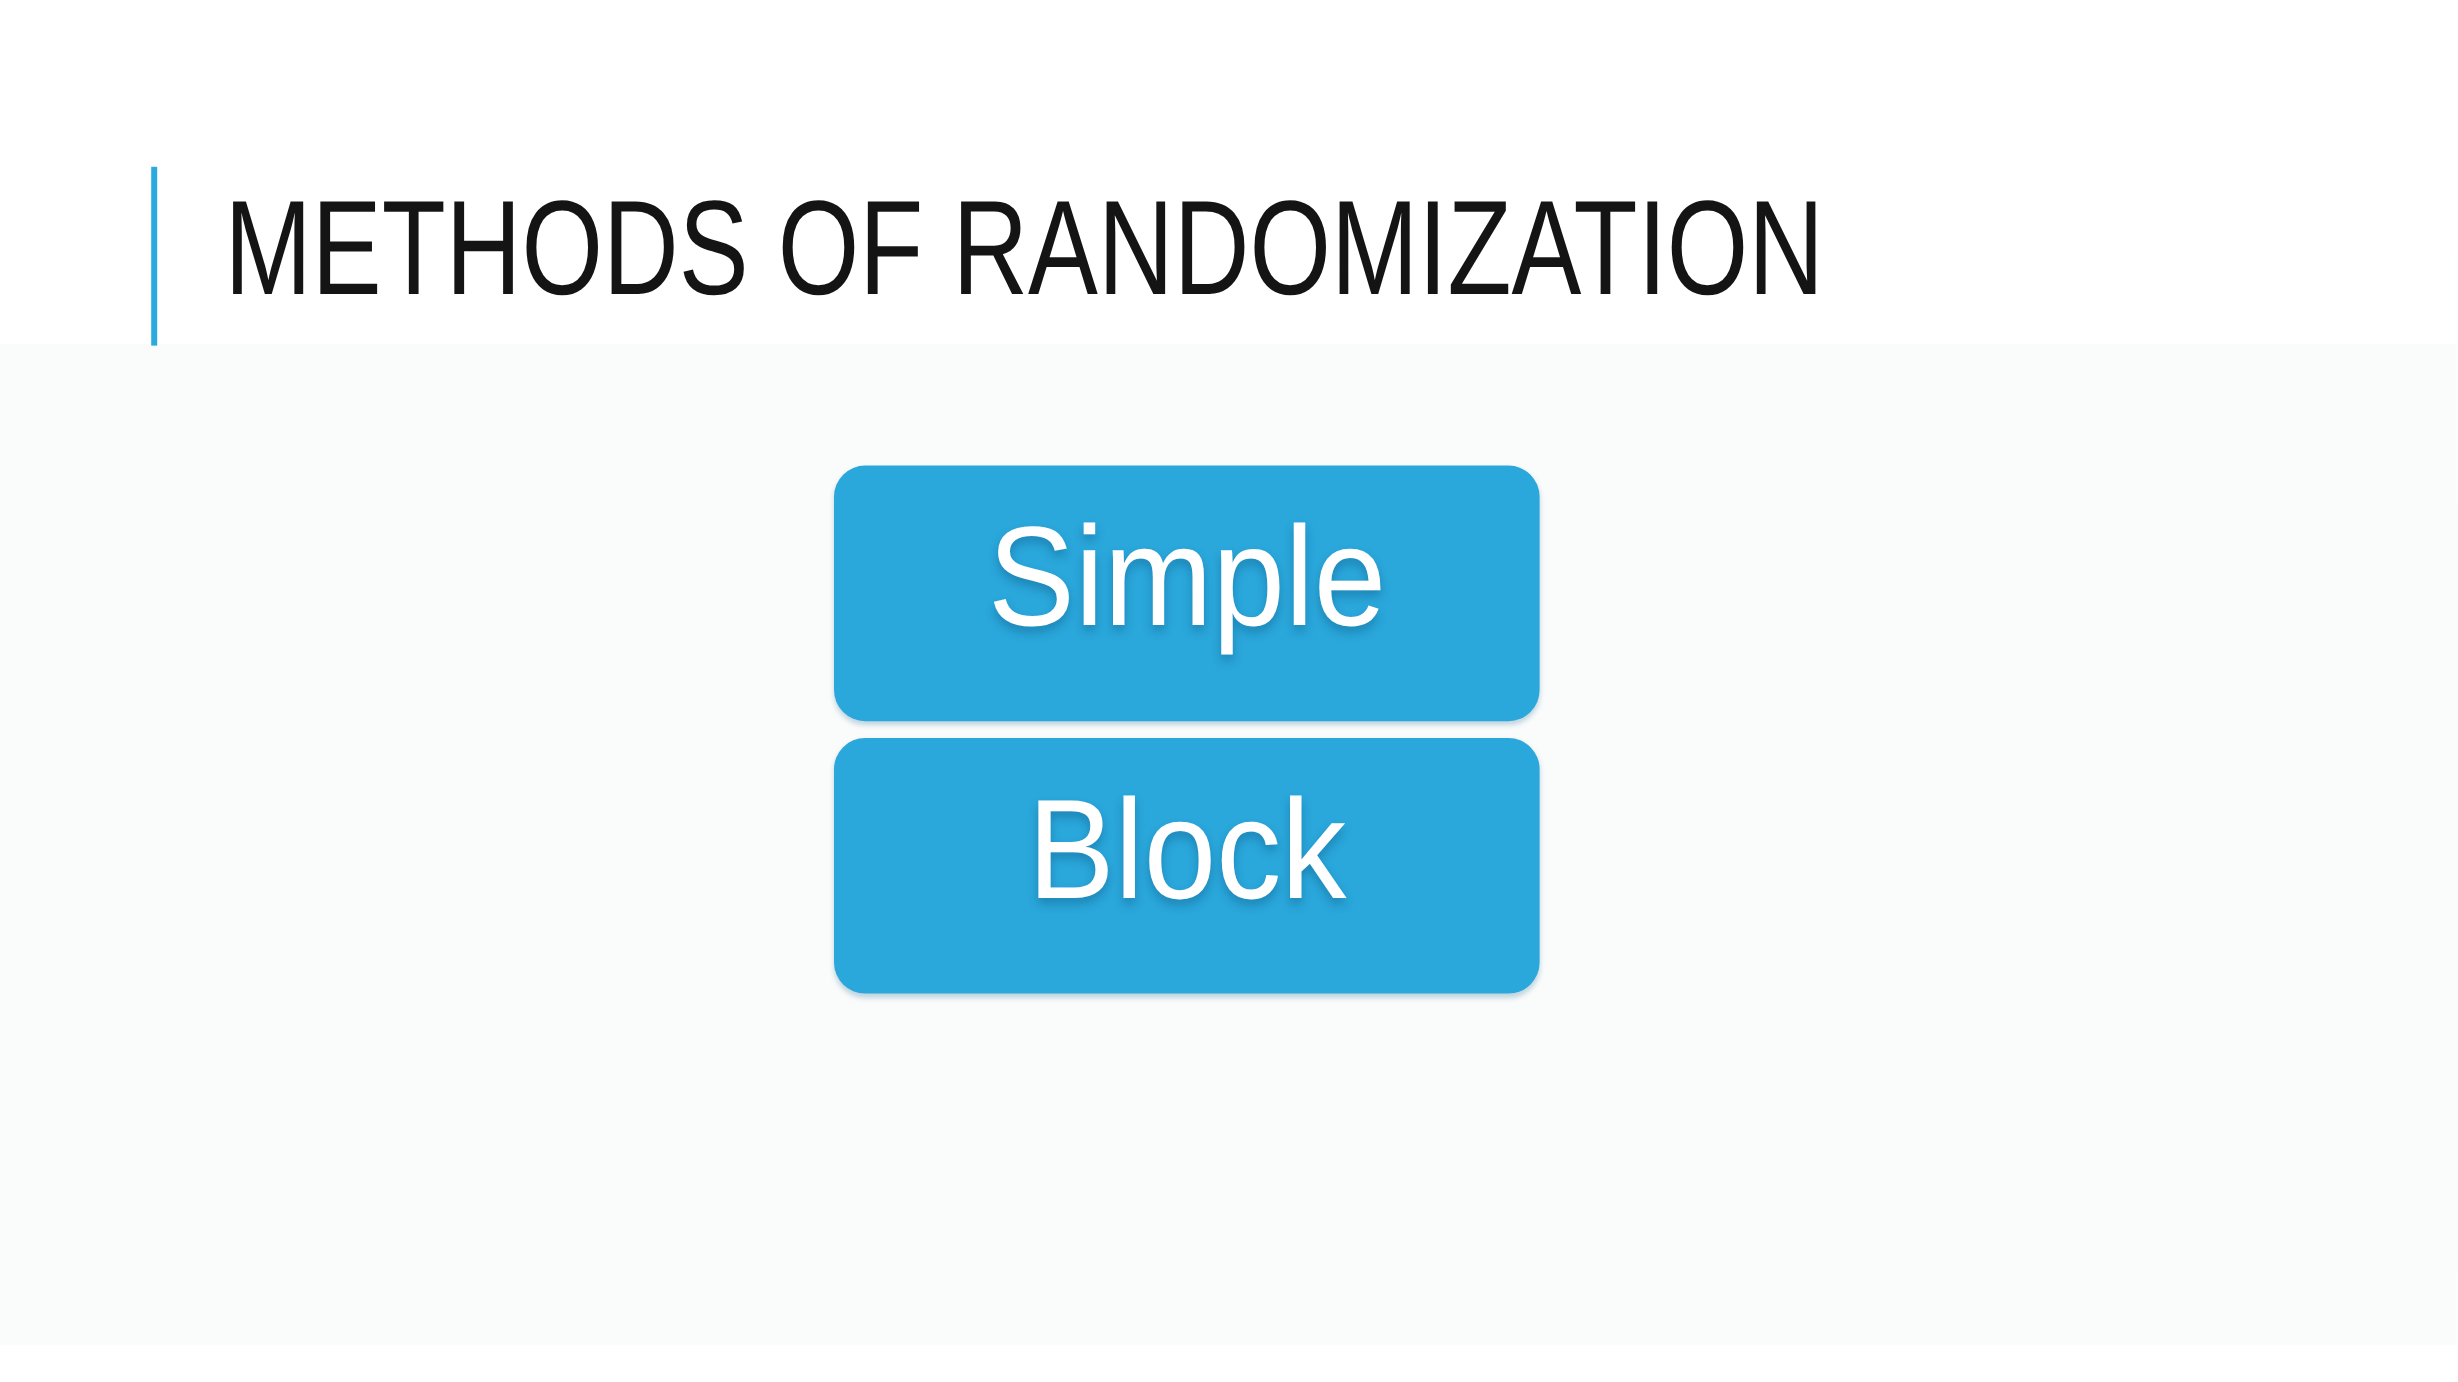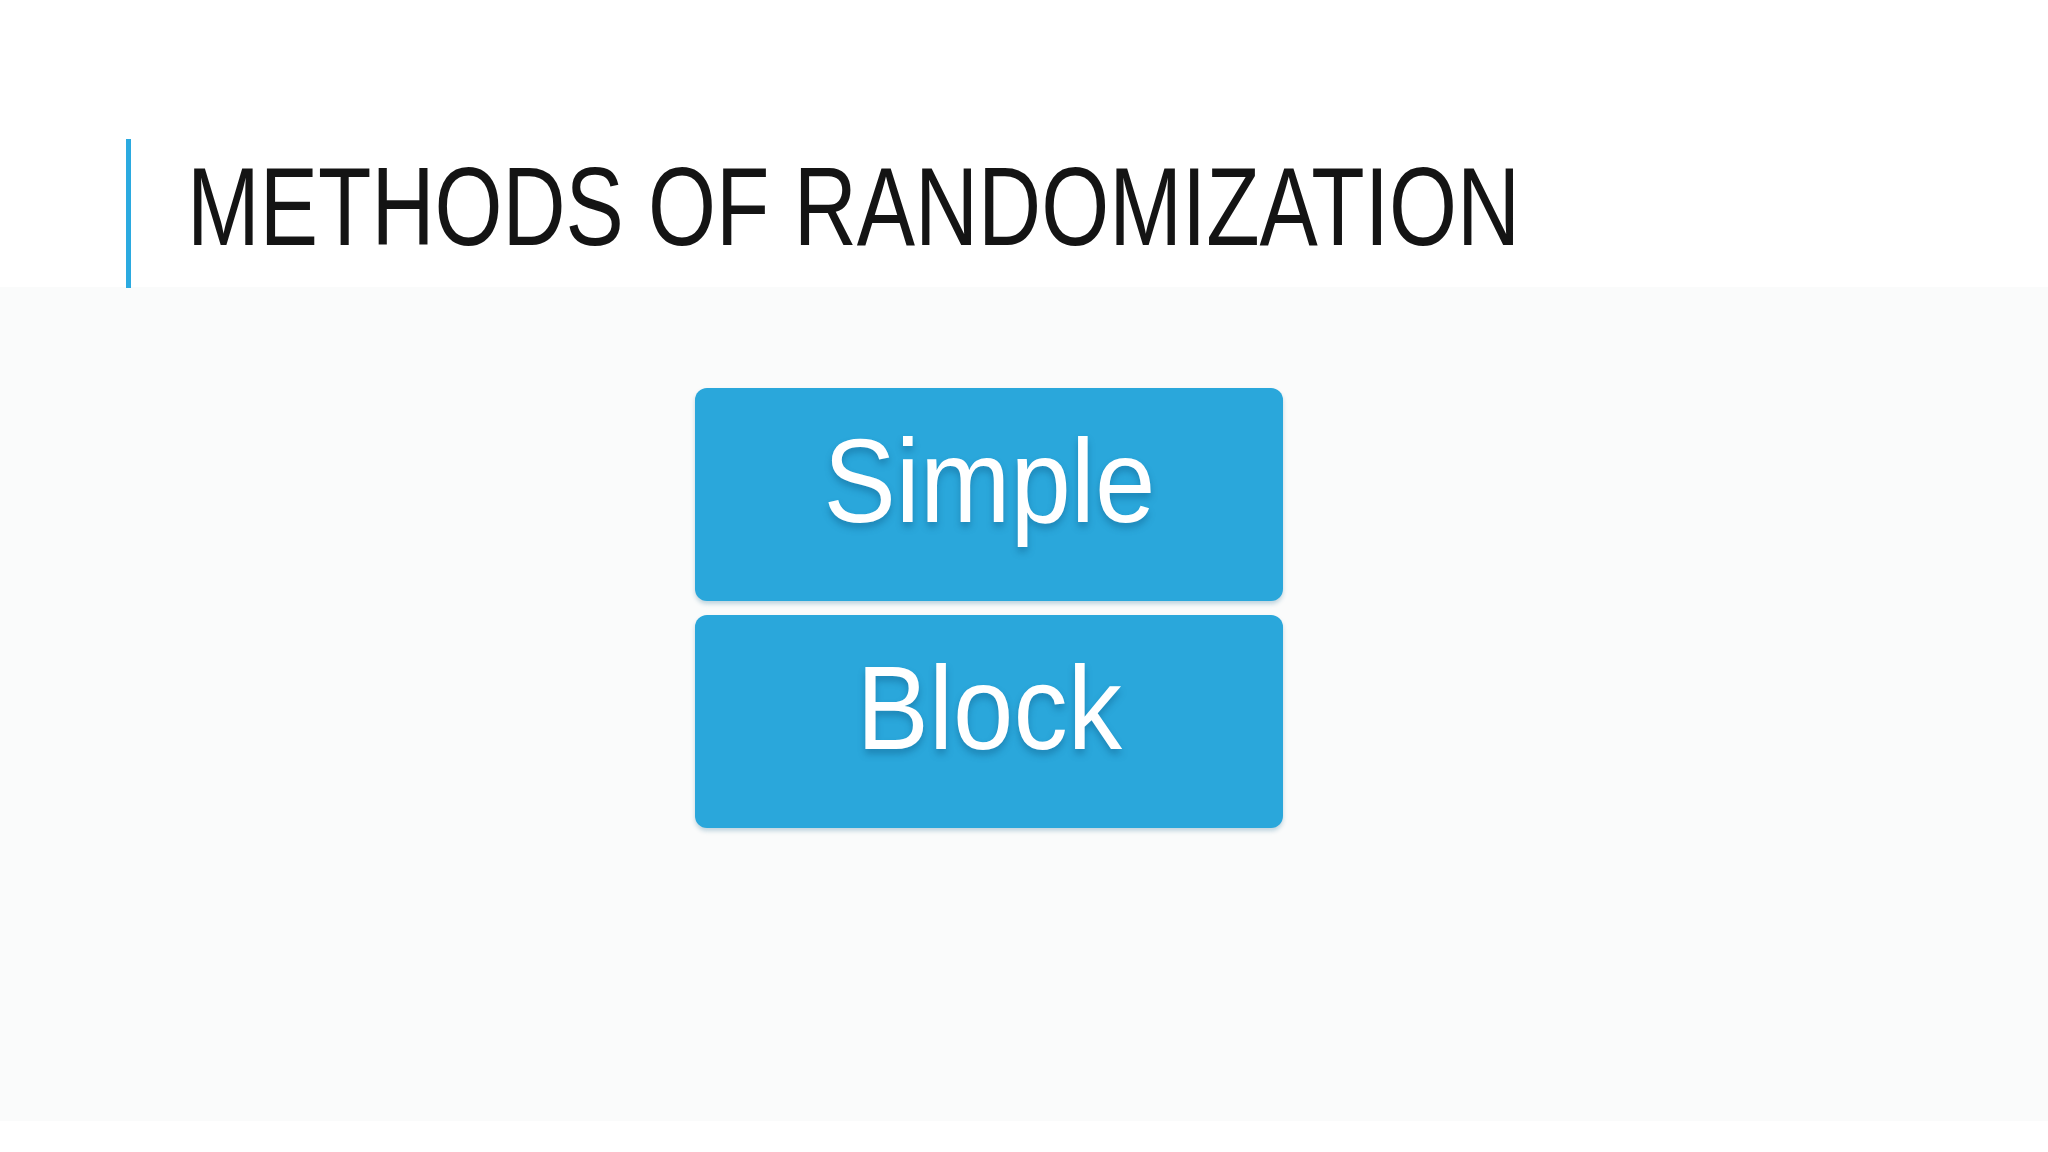--- a/index.html
+++ b/index.html
@@ -48,21 +48,21 @@
   .diagram {
     position: absolute;
     left: 695px;
     top: 388px;
     width: 588px;
   }
   .node {
     position: relative;
     width: 588px;
     height: 213px;
-    border-radius: 12px;
+    border-radius: 26px;
     background: var(--accent, #2aa7db);
     box-shadow: 0 3px 4px rgba(20, 100, 140, 0.25);
     display: flex;
     align-items: center;
     justify-content: center;
   }
   .node + .node {
     margin-top: 14px;
   }
   .node:nth-child(3) {

